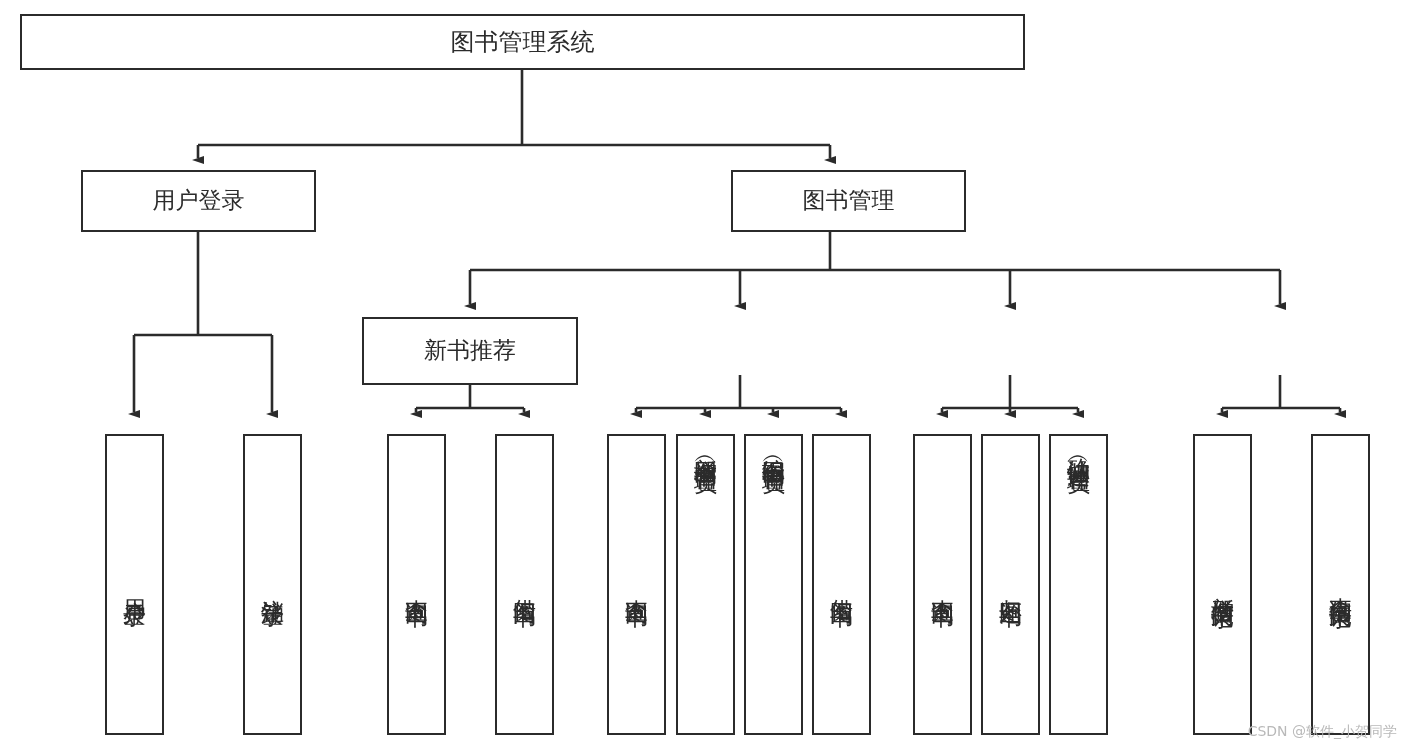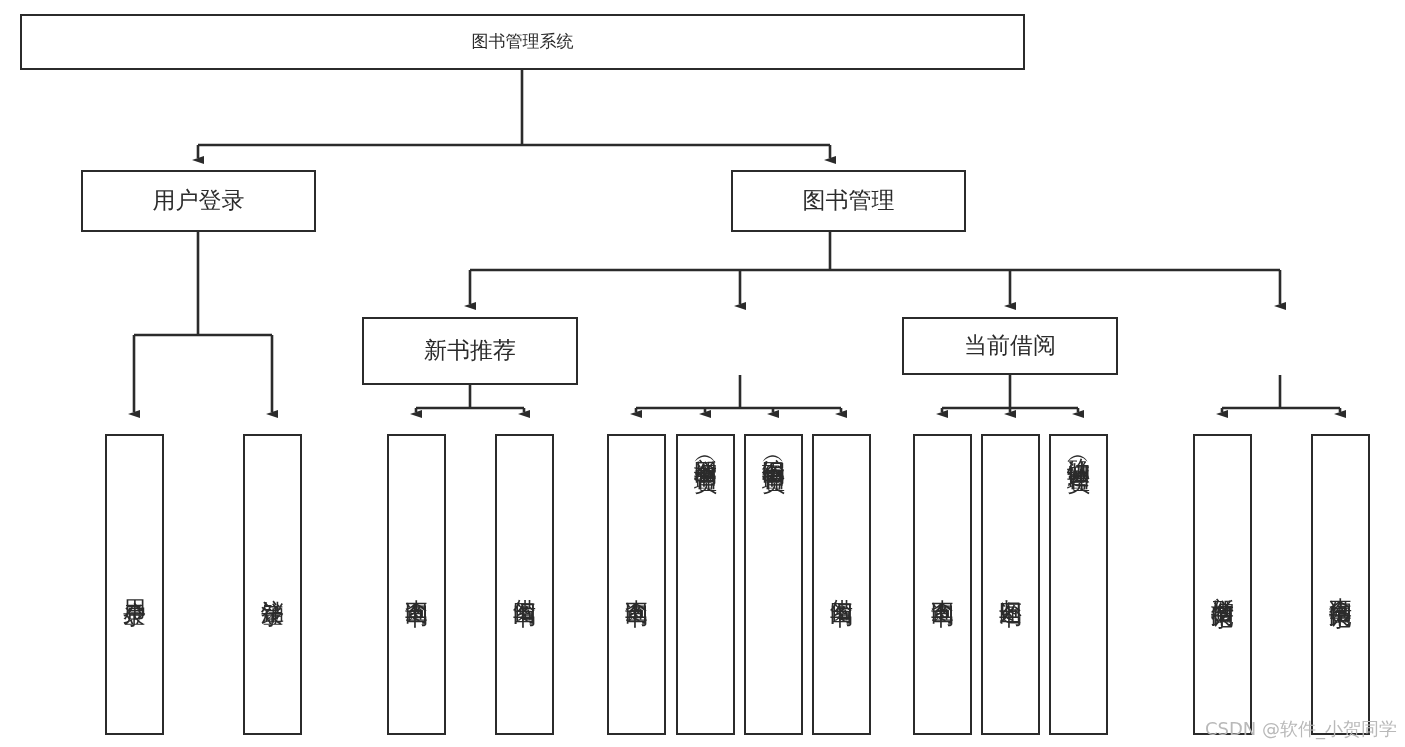--- a/index.html
+++ b/index.html
@@ -37,21 +37,21 @@
   .node-label {
     color: #2b2b2b;
     text-align: center;
     line-height: 1.12;
     white-space: nowrap;
   }
   .node.horizontal .node-label {
     font-size: 23px;
   }
   .node.root .node-label {
-    font-size: 17px;
+    font-size: 24px;
   }
   .node.vertical {
     align-items: flex-start;
     justify-content: center;
     padding-top: 0;
   }
   .node.vertical .node-label {
     writing-mode: vertical-rl;
     text-orientation: upright;
     font-size: 23px;
@@ -65,21 +65,21 @@
   .node.vertical.align-top {
     align-items: flex-start;
   }
   .node.vertical.align-top .node-label {
     margin-top: 4px;
   }
   #watermark {
     position: absolute;
     right: 8px;
     bottom: 6px;
-    font-size: 18px;
+    font-size: 14px;
     color: #b9b9b9;
     z-index: 5;
     white-space: nowrap;
     font-family: "DejaVu Sans", "Liberation Sans", sans-serif;
   }
 </style>
 </head>
 <body>
 
 <div id="diagram-root">
@@ -147,23 +147,20 @@
 
   <div class="node horizontal" style="left:712px; top:170px; width:235px; height:62px;margin-left:19px;">
     <span class="node-label">图书管理</span>
   </div>
 
   <div class="node horizontal" style="left:362px; top:317px; width:216px; height:68px;">
     <span class="node-label">新书推荐</span>
   </div>
 
 
-  <div class="node horizontal" style="left:902px; top:317px; width:216px; height:58px;">
-    <span class="node-label">当前借阅</span>
-  </div>
 
 
   <div class="node vertical align-mid" style="left:105px; top:434px; width:59px; height:301px;">
     <span class="node-label">用户登录</span>
   </div>
 
   <div class="node vertical align-mid" style="left:243px; top:434px; width:59px; height:301px;">
     <span class="node-label">注销登录</span>
   </div>
 

